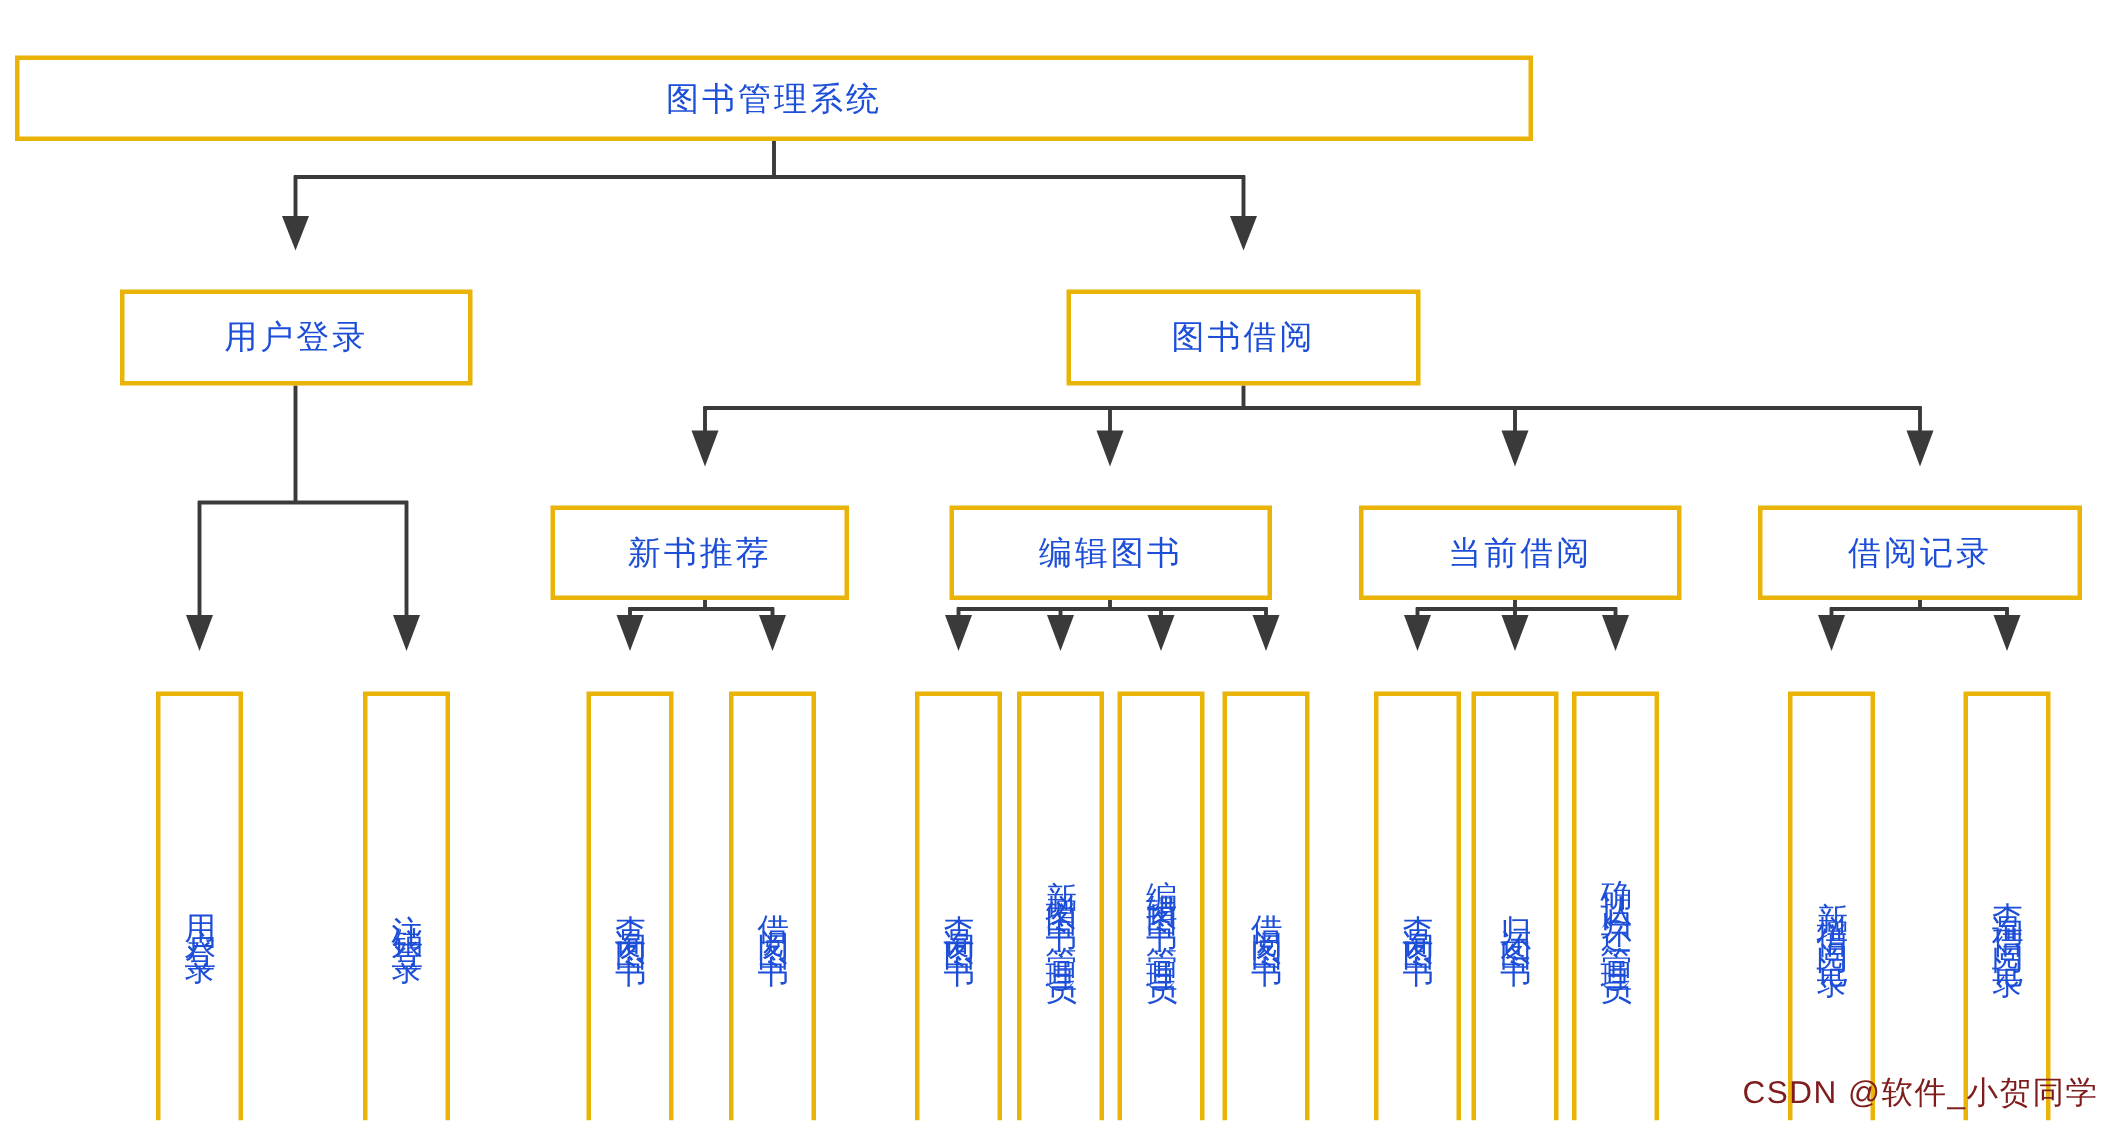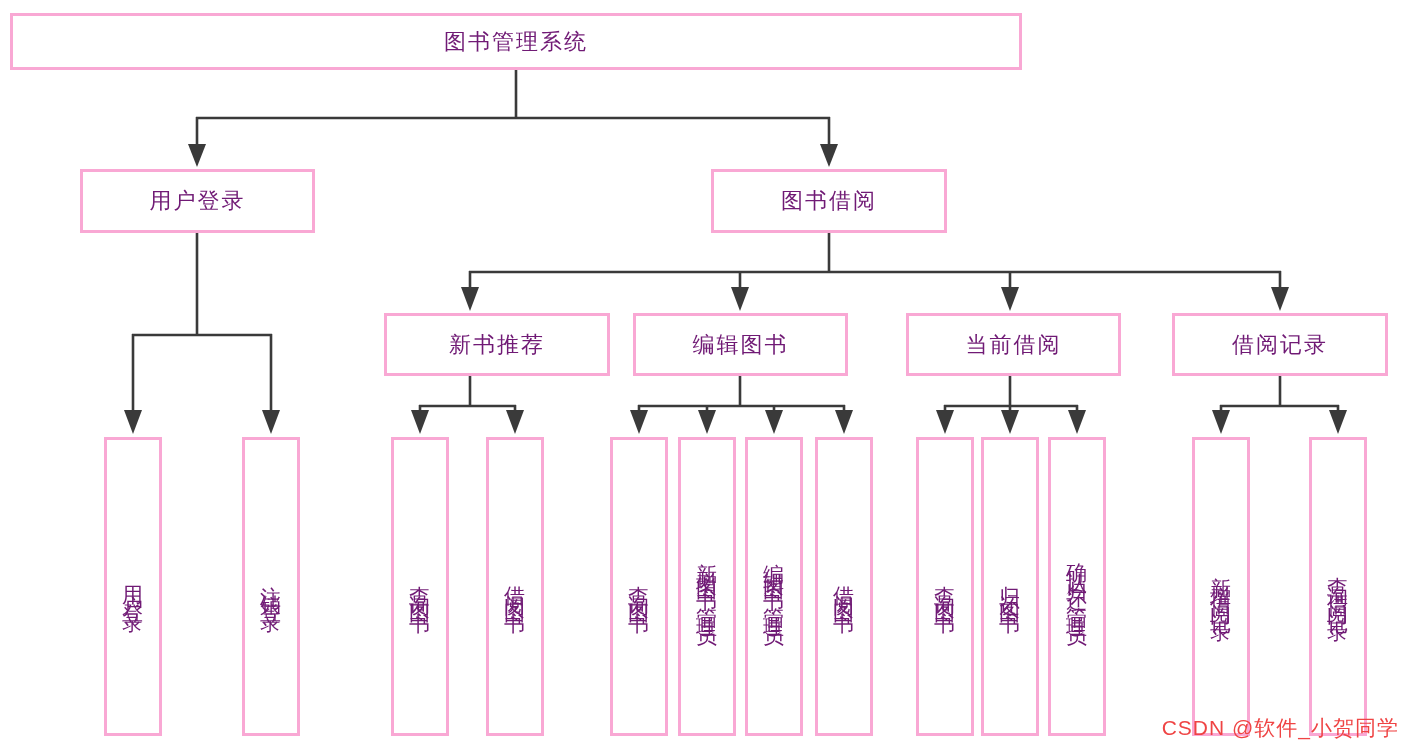--- a/index.html
+++ b/index.html
@@ -9,39 +9,39 @@
     background:#ffffff;
     font-family:"Liberation Sans", sans-serif;
     overflow:hidden;
   }
   #connectors { position:absolute; left:0; top:0; width:1405px; height:747px; }
   #connectors line { stroke:#3a3a3a; stroke-width:2.6; }
   #connectors polygon { fill:#3a3a3a; }
   .box {
     position:absolute;
     box-sizing:border-box;
-    border:3px solid #f9a8d4;
+    border:3px solid #eab308;
     background:#ffffff;
-    color:#701a75;
-    display:flex; align-items:center; justify-content:center;
+    color:#1d4ed8;
+    display:flex; align-items:center; justify-content:center;margin-top:24px;
   }
   .hbox { font-size:22px; letter-spacing:2px; }
   .vbox {
     width:58px; height:299px; top:437px;
     writing-mode:vertical-rl;
     text-orientation:mixed;
     font-size:21px;
     letter-spacing:9px;
     line-height:1;
   }
   #watermark {
     position:absolute;
     right:6px; top:714px;
     font-size:21px;
-    color:#ef4444;
+    color:#7f1d1d;
     letter-spacing:1px;
     white-space:nowrap;
   }
 </style>
 </head>
 <body>
 
 <div id="canvas">
 
   <svg id="connectors" viewBox="0 0 1405 747" xmlns="http://www.w3.org/2000/svg">
@@ -104,21 +104,21 @@
     <line x1="1338" y1="405" x2="1338" y2="412"></line>
     <polygon points="1212,410 1230,410 1221,434"></polygon>
     <polygon points="1329,410 1347,410 1338,434"></polygon>
   </svg>
 
   <div class="box hbox" style="left:10px;top:13px;width:1012px;height:57px">图书管理系统</div>
 
   <div class="box hbox" style="left:80px;top:169px;width:235px;height:64px">用户登录</div>
   <div class="box hbox" style="left:711px;top:169px;width:236px;height:64px">图书借阅</div>
 
-  <div class="box hbox" style="left:384px;top:313px;width:226px;height:63px">新书推荐</div>
+  <div class="box hbox" style="left:367px;top:313px;width:199px;height:63px">新书推荐</div>
   <div class="box hbox" style="left:633px;top:313px;width:215px;height:63px">编辑图书</div>
   <div class="box hbox" style="left:906px;top:313px;width:215px;height:63px">当前借阅</div>
   <div class="box hbox" style="left:1172px;top:313px;width:216px;height:63px">借阅记录</div>
 
   <div class="box vbox" style="left:104px">用户登录</div>
   <div class="box vbox" style="left:242px">注销登录</div>
 
   <div class="box vbox" style="left:391px">查询图书</div>
   <div class="box vbox" style="left:486px">借阅图书</div>
 

